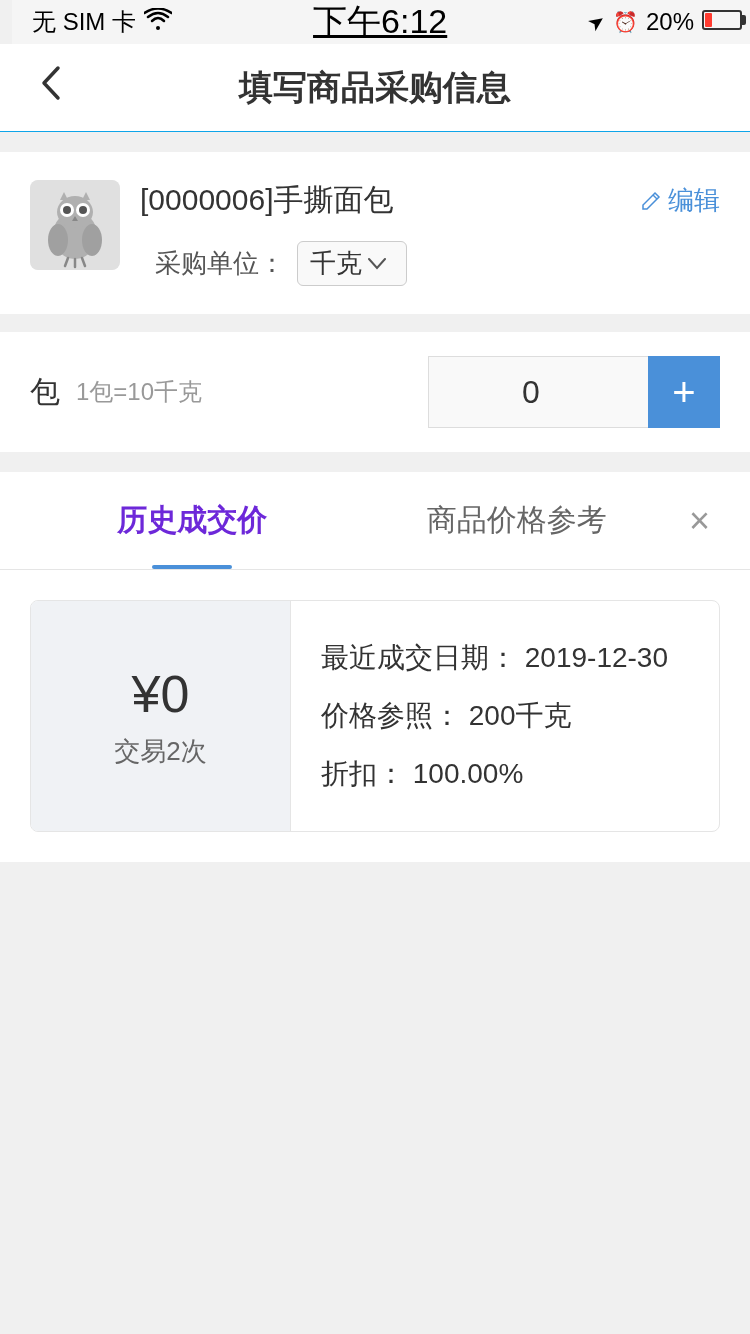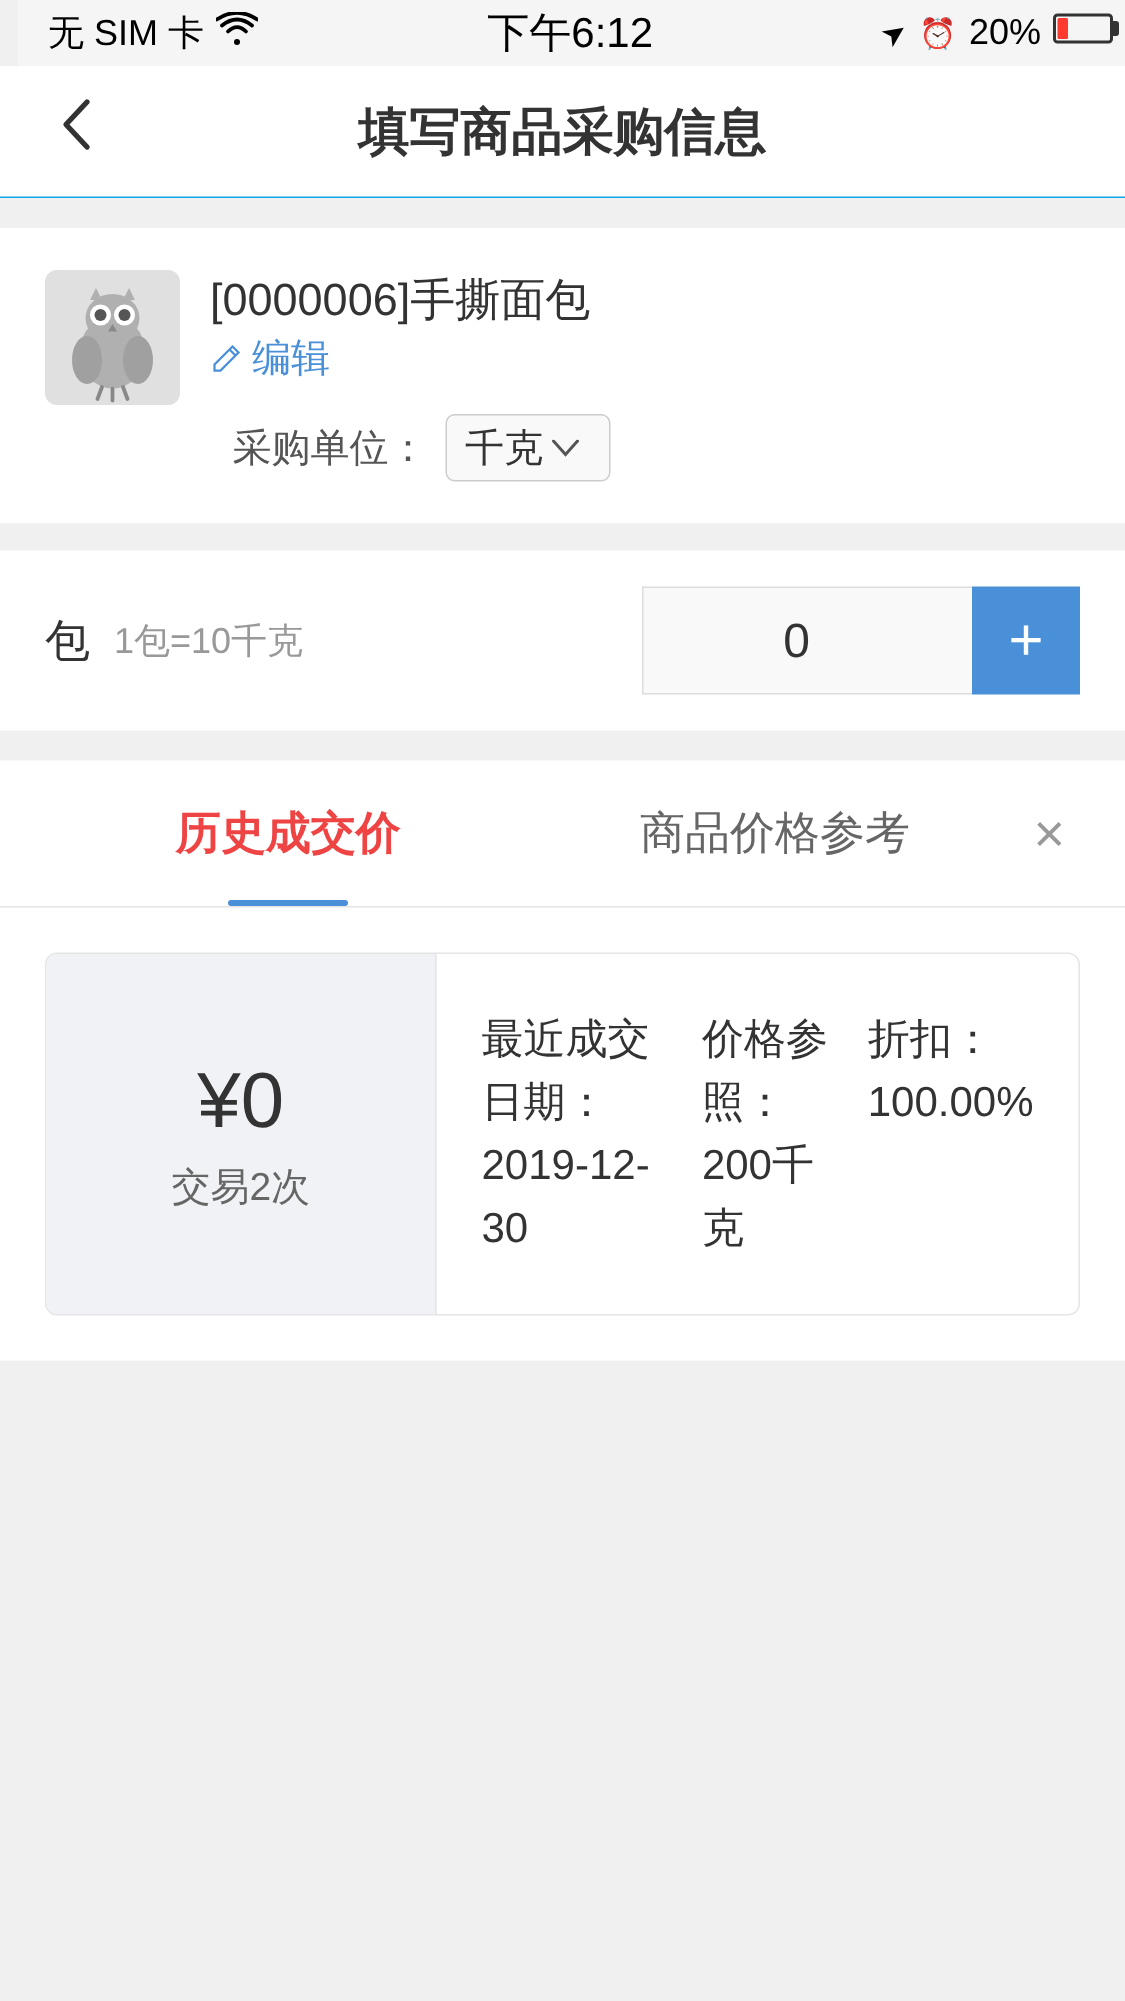--- a/index.html
+++ b/index.html
@@ -26,22 +26,23 @@
       color: #000;
       margin-left: 12px;
     }
     .status-bar-left {
       display: flex;
       align-items: center;
       gap: 8px;
       font-size: 24px;
     }
     .status-bar-center {
-      font-size: 28px;
+      font-size: 34px;
       font-weight: 500;
+      text-decoration: underline;
     }
     .status-bar-right {
       display: flex;
       align-items: center;
       gap: 8px;
       font-size: 24px;
     }
     .battery-body {
       width: 40px;
       height: 20px;
@@ -119,23 +120,22 @@
       flex-shrink: 0;
       font-size: 36px;
       color: #999;
       overflow: hidden;
     }
     .product-info {
       flex: 1;
     }
     .product-title-row {
       display: flex;
-      align-items: flex-start;
+      align-items: center;
       justify-content: space-between;
-      flex-direction: column;
     }
     .product-name {
       font-size: 30px;
       color: #333;
       font-weight: 500;
     }
     .edit-btn {
       display: flex;
       align-items: center;
       gap: 6px;
@@ -245,21 +245,21 @@
     }
     .tab-item {
       flex: 1;
       padding: 28px 0;
       text-align: center;
       font-size: 30px;
       cursor: pointer;
       position: relative;
     }
     .tab-item.active {
-      color: #ef4444;
+      color: #6d28d9;
       font-weight: 600;
     }
     .tab-item.inactive {
       color: #666;
     }
     .tab-underline {
       position: absolute;
       bottom: 0;
       left: 50%;
       transform: translateX(-50%);
@@ -303,21 +303,21 @@
     }
     .history-trade-count {
       font-size: 26px;
       color: #666;
       margin-top: 10px;
     }
     .history-card-right {
       flex: 1;
       padding: 36px 30px;
       display: flex;
-      flex-direction: row;
+      flex-direction: column;
       gap: 16px;
     }
     .history-detail-row {
       font-size: 28px;
       color: #333;
       line-height: 1.5;
     }
 
     
     .separator {

